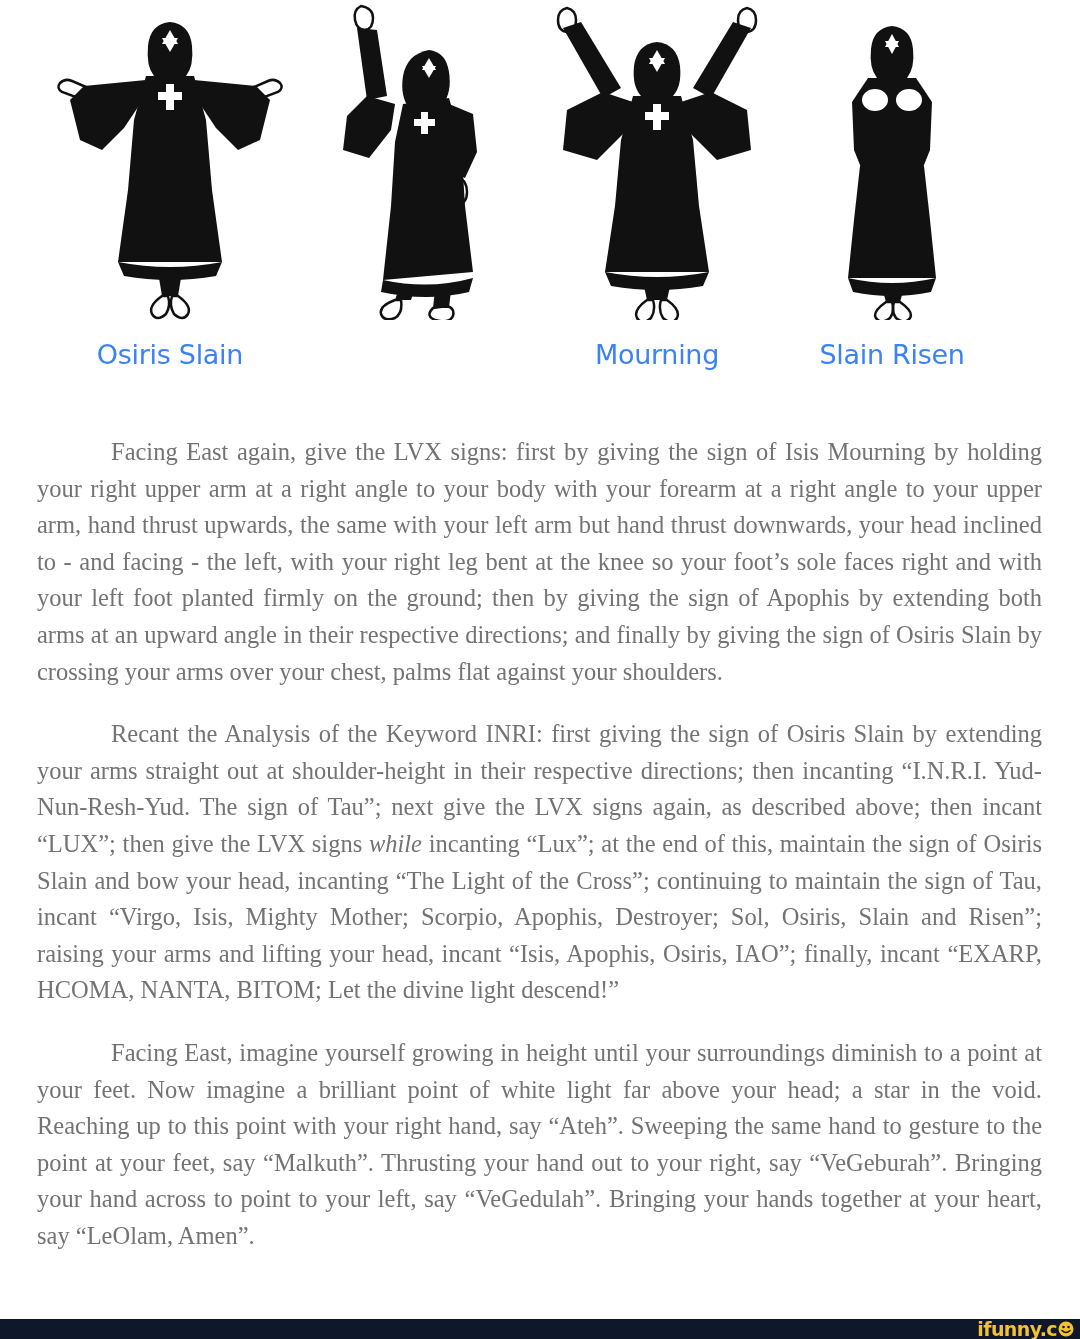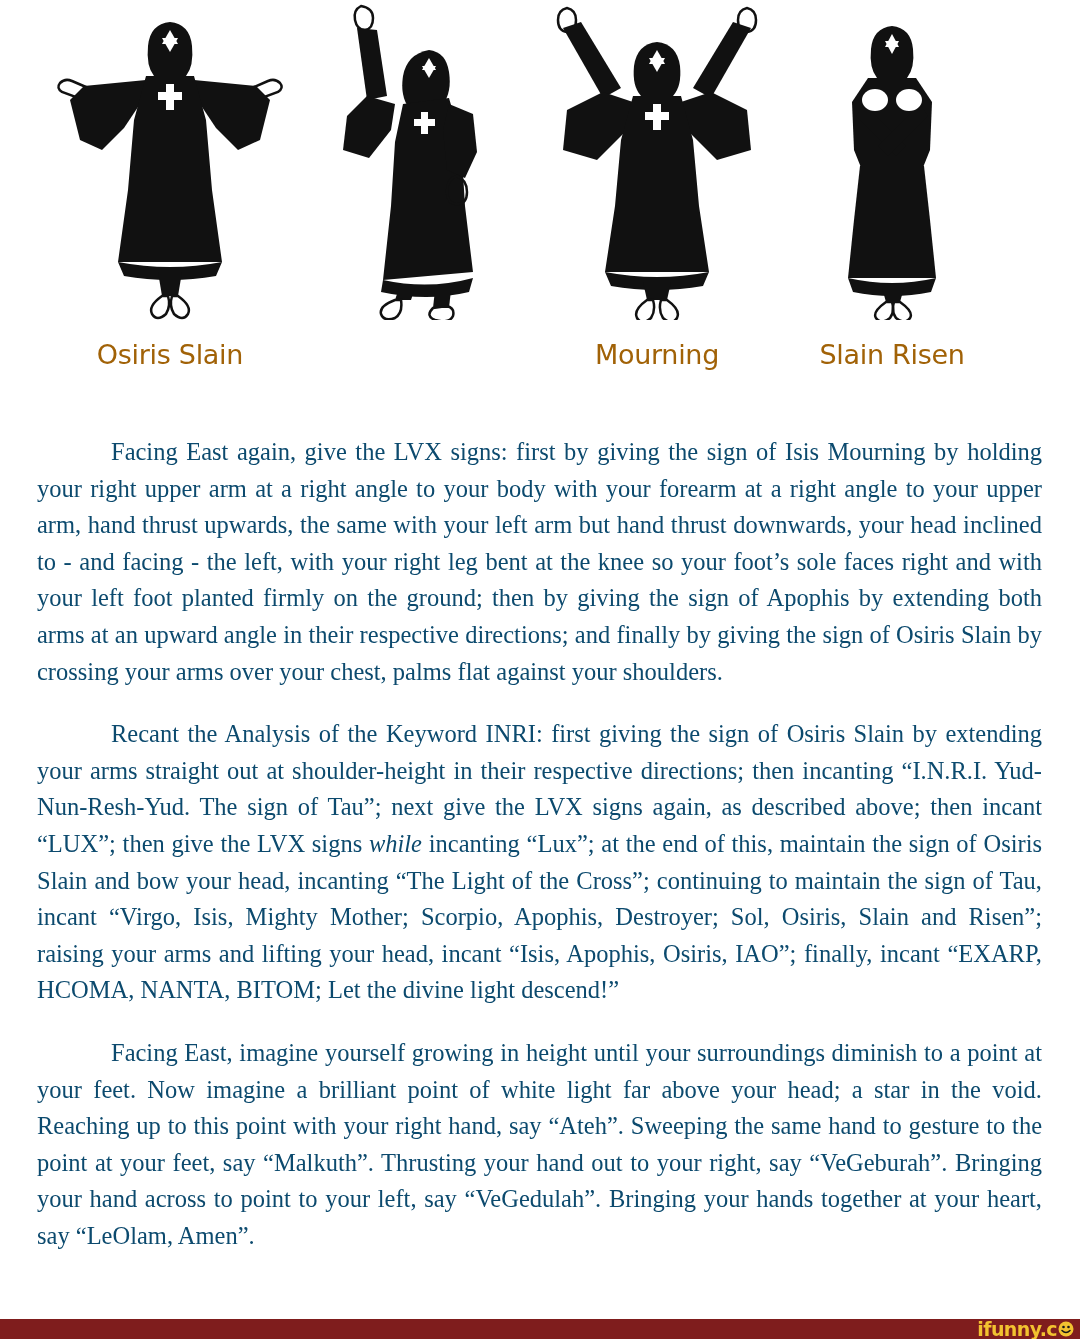--- a/index.html
+++ b/index.html
@@ -46,21 +46,21 @@
   .figure-caption {
     position: absolute;
     left: 0;
     top: 338px;
     width: 240px;
     text-align: center;
     font-family: "DejaVu Sans", "Liberation Sans", sans-serif;
     font-size: 27px;
     line-height: 34px;
     letter-spacing: -0.3px;
-    color: #a16207;
+    color: #3b82f6;
     white-space: nowrap;
   }
 
   .cell-1 { left: 50px; }
   .cell-2 { left: 295px; }
   .cell-3 { left: 537px; }
   .cell-4 { left: 772px; }
 
   
   .body-copy {
@@ -68,39 +68,39 @@
     left: 37px;
     top: 434px;
     width: 1005px;
   }
   .body-copy p {
     margin: 0 0 26px 0;
     text-indent: 74px;
     text-align: justify;
     font-size: 24.5px;
     line-height: 36.6px;
-    color: #0c4a6e;
+    color: #737373;
     -webkit-hyphens: none;
     hyphens: none;
   }
   .body-copy p:last-child {
     margin-bottom: 8px;
   }
   .body-copy em {
     font-style: italic;
   }
 
   
   .watermark-bar {
     position: absolute;
     left: 0;
     bottom: 0;
     width: 1080px;
     height: 20px;
-    background: #7f1d1d;
+    background: #0f172a;
   }
   .watermark-logo {
     position: absolute;
     right: 6px;
     bottom: 0px;
     height: 20px;
     display: flex;
     align-items: center;
     gap: 0px;
   }

